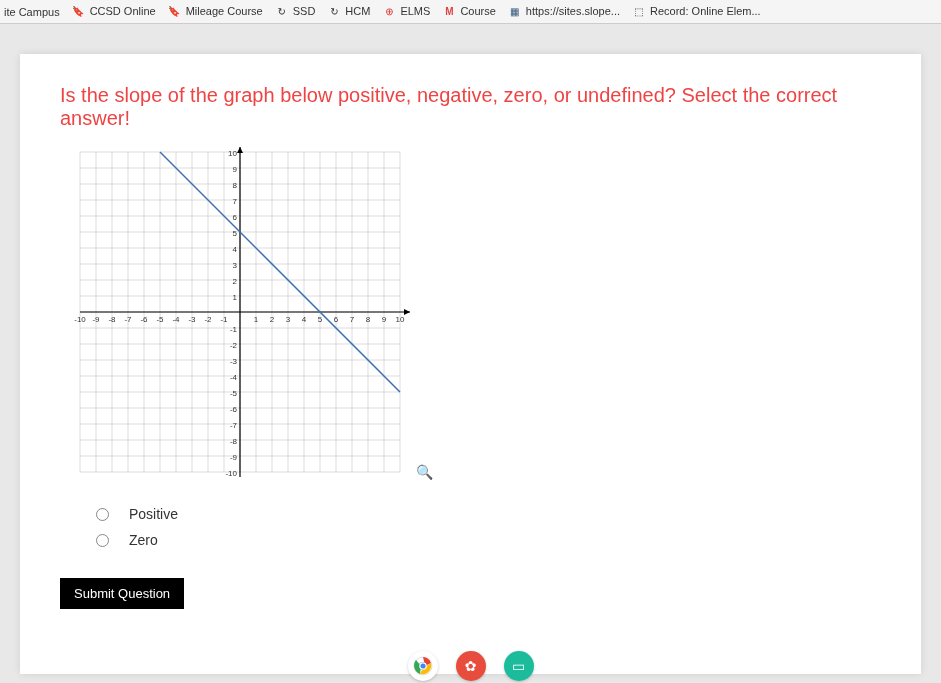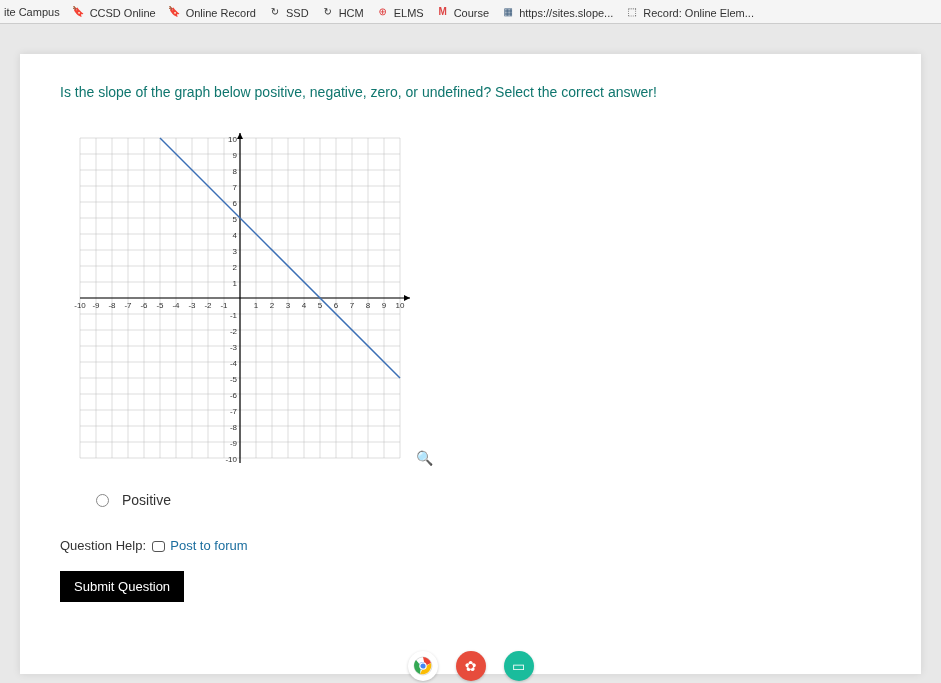--- a/index.html
+++ b/index.html
@@ -17,64 +17,64 @@
       align-items: center;
       height: 24px;
       padding: 0 4px;
       gap: 12px;
       font-size: 11px;
       color: #333;
       border-bottom: 1px solid #ccc;
     }
     .bookmark-item {
       display: flex;
-      align-items: flex-end;
+      align-items: flex-start;
       gap: 4px;
       white-space: nowrap;
       cursor: pointer;
     }
     .bookmark-icon {
       width: 14px;
       height: 14px;
       display: inline-flex;
       align-items: center;
       justify-content: center;
       font-size: 10px;
     }
     .content-wrap {
       background: #fff;
       margin: 30px 20px 0 20px;
       padding: 30px 30px 20px 40px;
       min-height: 620px;
       box-shadow: 0 0 8px rgba(0,0,0,0.1);
     }
     .question-text {
-      font-size: 14px;
-      color: #0f766e;
-      margin-bottom: 28px;
+      font-size: 20px;
+      color: #ef4444;
+      margin-bottom: 12px;
     }
     .graph-container {
       margin: 10px 0 20px 0;
       position: relative;
       width: 380px;
     }
     .magnify {
       position: absolute;
       right: 6px;
       bottom: 6px;
       font-size: 14px;
       color: #888;
     }
     .options {
       margin: 20px 0 30px 36px;
     }
     .option-row {
       display: flex;
       align-items: center;
-      gap: 13px;
+      gap: 20px;
       margin-bottom: 10px;
       font-size: 14px;
       color: #333;
       cursor: pointer;
     }
     .radio {
       width: 13px;
       height: 13px;
       border: 1px solid #888;
       border-radius: 50%;
@@ -135,21 +135,21 @@
 <div class="bookmarks-bar">
   <div class="bookmark-item">
     <span>ite Campus</span>
   </div>
   <div class="bookmark-item">
     <span class="bookmark-icon" style="color:#4a7">🔖</span>
     <span>CCSD Online</span>
   </div>
   <div class="bookmark-item">
     <span class="bookmark-icon" style="color:#4a7">🔖</span>
-    <span>Online Record</span>
+    <span>Mileage Course</span>
   </div>
   <div class="bookmark-item">
     <span class="bookmark-icon">↻</span>
     <span>SSD</span>
   </div>
   <div class="bookmark-item">
     <span class="bookmark-icon">↻</span>
     <span>HCM</span>
   </div>
   <div class="bookmark-item">
@@ -278,27 +278,26 @@
       <line x1="100" y1="10" x2="340" y2="250" stroke="#3b6fb5" stroke-width="1.5"></line>
     </svg>
     <span class="magnify">🔍</span>
   </div>
 
   <div class="options">
     <div class="option-row">
       <span class="radio"></span>
       <span>Positive</span>
     </div>
-  </div>
-
-  <div class="help-row">
-    <span>Question Help:</span>
-    <span class="chat-icon"></span>
-    <span class="help-link">Post to forum</span>
-  </div>
+    <div class="option-row">
+      <span class="radio"></span>
+      <span>Zero</span>
+    </div>
+  </div>
+
 
   <button class="submit-btn">Submit Question</button>
 </div>
 
 <div class="taskbar-icons">
   <div class="tb-icon tb-chrome">
     <svg width="20" height="20" viewBox="0 0 20 20">
         <circle cx="10" cy="10" r="9" fill="#fff" stroke="#ddd"></circle>
         <circle cx="10" cy="10" r="4" fill="#4285f4"></circle>
         <path d="M10 1 A9 9 0 0 1 18 7 L12 10 Z" fill="#ea4335"></path>

